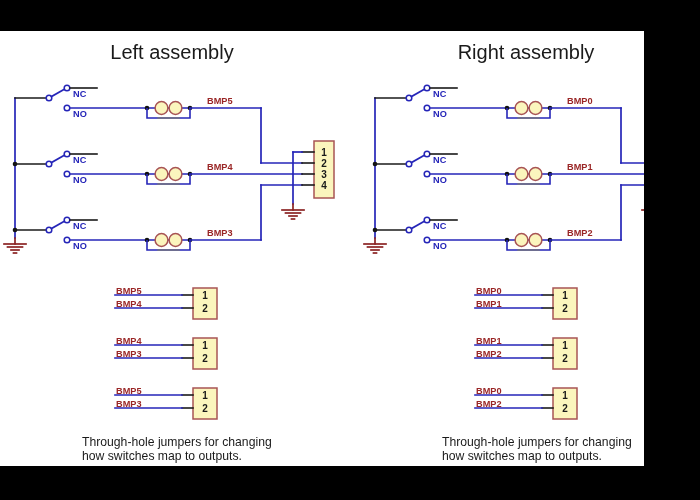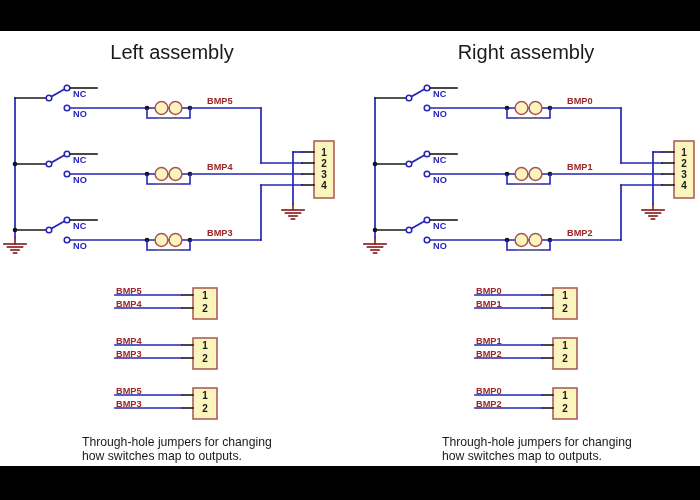--- a/index.html
+++ b/index.html
@@ -1,16 +1,16 @@
 <!DOCTYPE html>
 <html><head>
 <meta charset="utf-8">
 <style>
   html,body{margin:0;padding:0;background:#000;}
-  .stage{position:relative;width:700px;height:500px;background:#000;overflow:hidden;}
+  .stage{position:relative;width:644px;height:500px;background:#000;overflow:hidden;}
   svg{display:block;}
   text{font-family:"Liberation Sans","DejaVu Sans",sans-serif;}
   .t-title{font-size:20px;}
   .t-net{font-size:9.2px;font-weight:bold;}
   .t-sw{font-size:9.2px;font-weight:bold;}
   .t-pin{font-size:10px;font-weight:bold;}
   .t-cap{font-size:12.2px;}
 </style>
 </head>
 <body>

